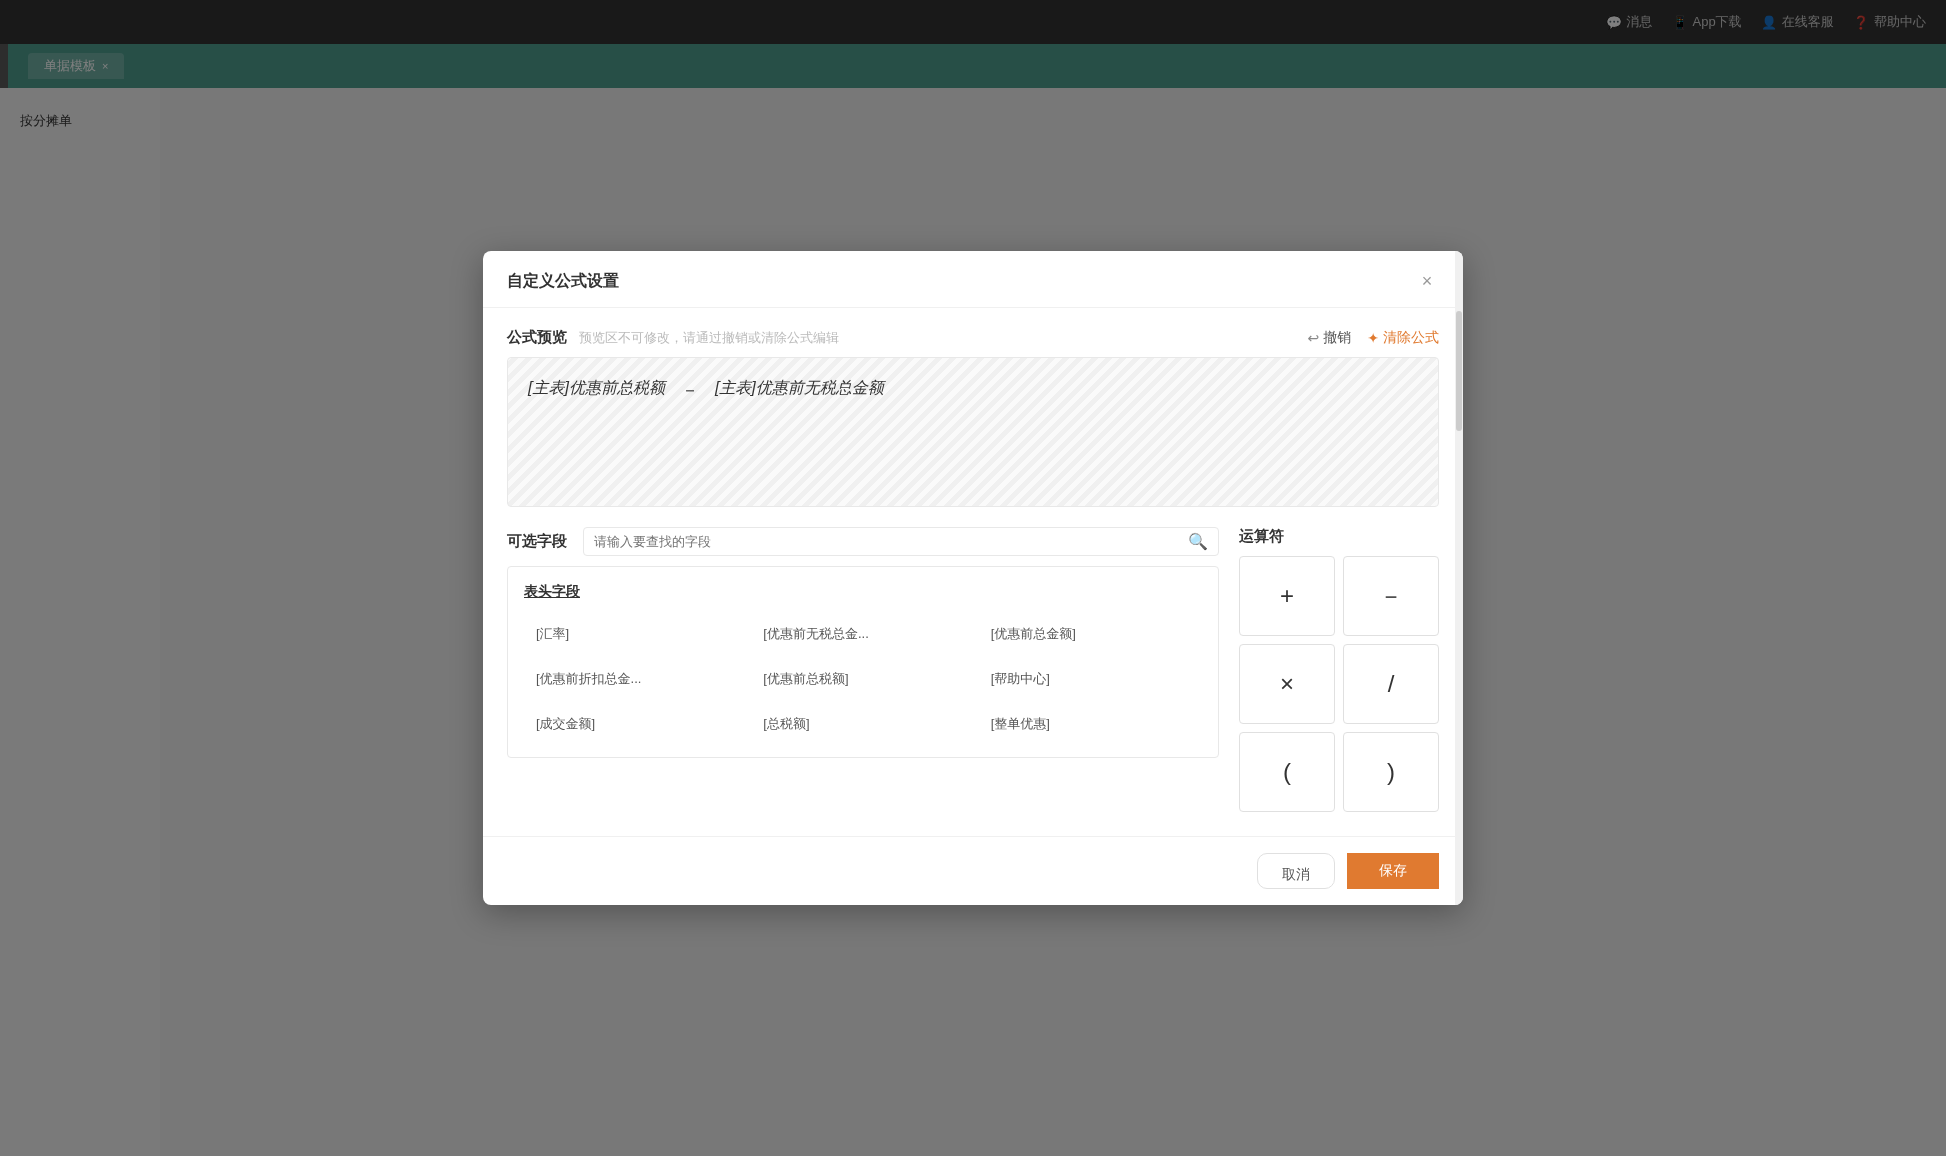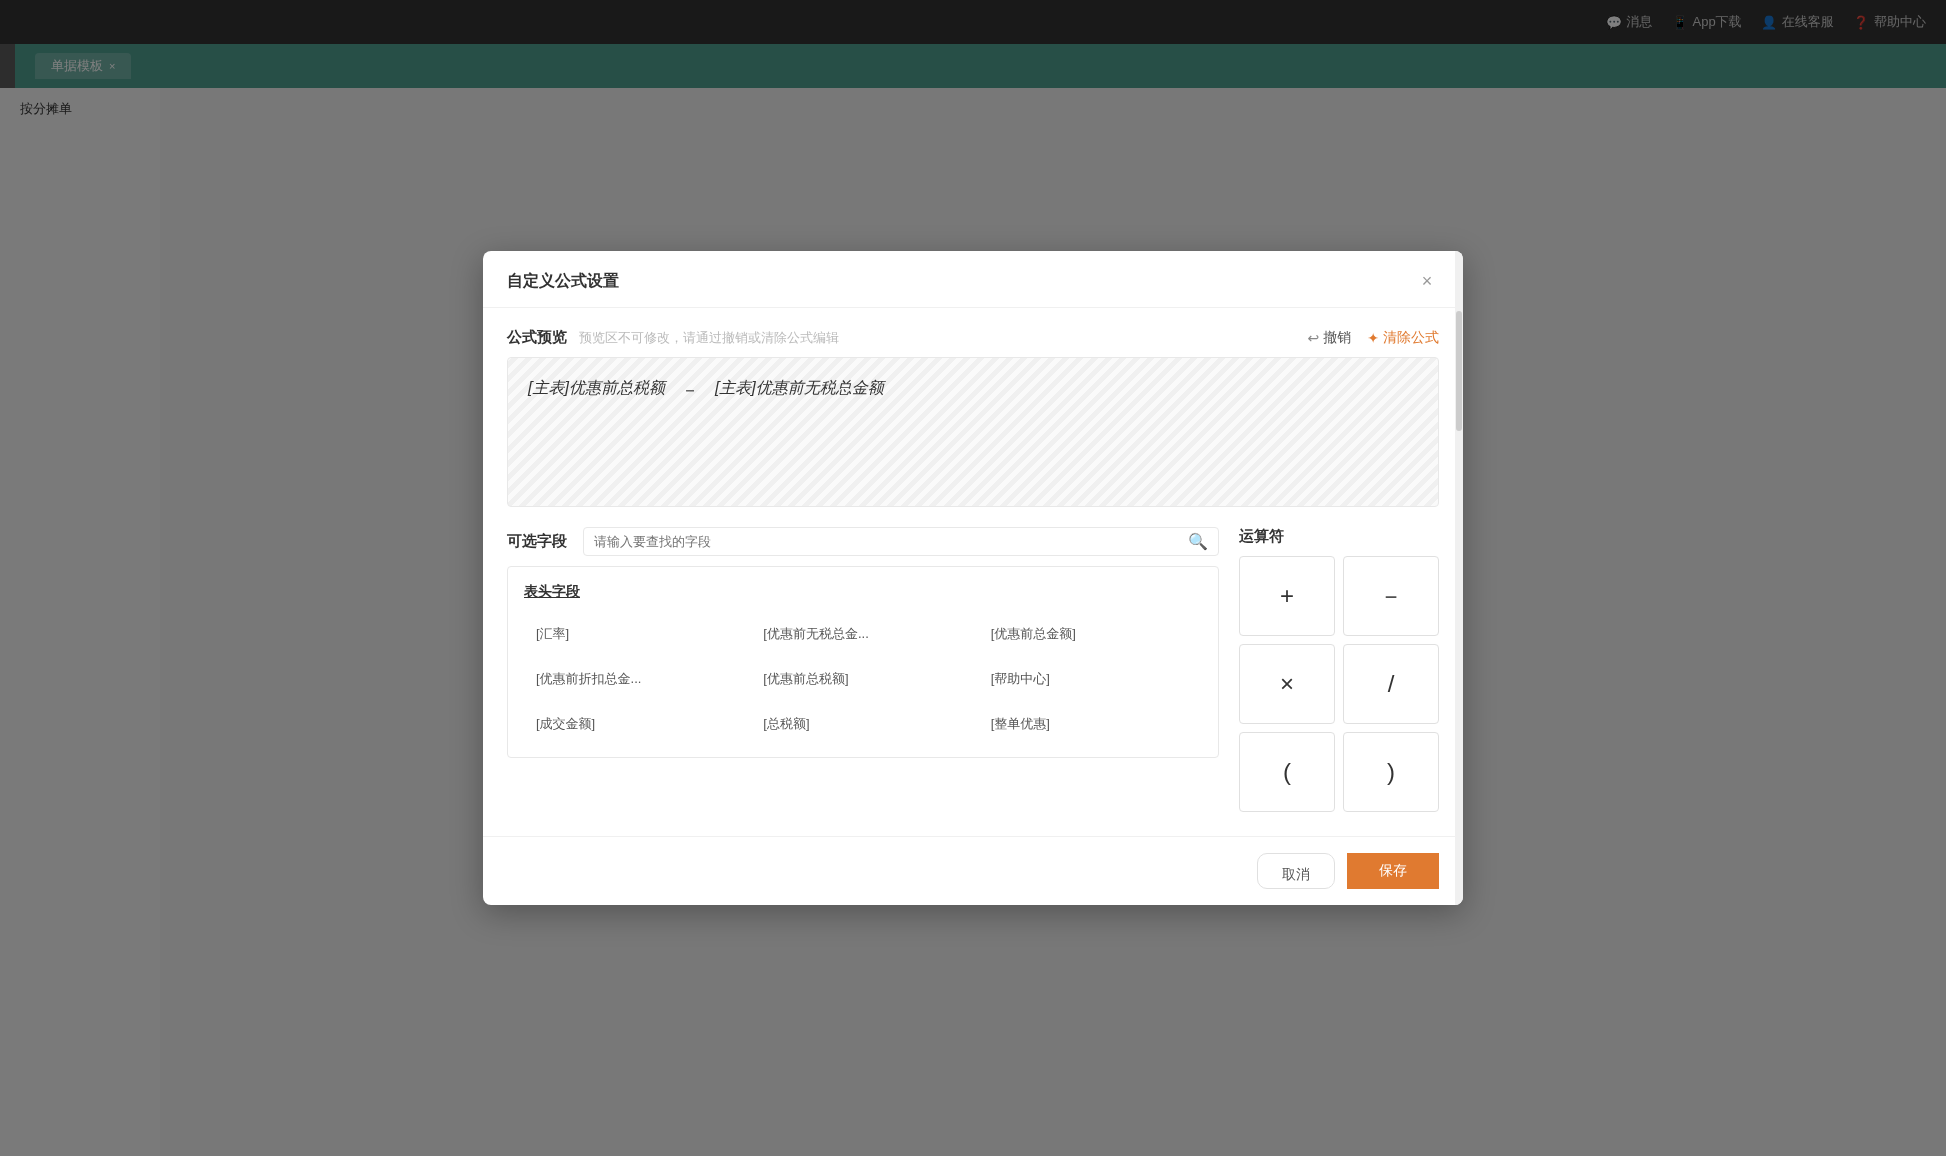--- a/index.html
+++ b/index.html
@@ -34,21 +34,21 @@
     .bg-header-item {
       color: #ccc;
       font-size: 13px;
       display: flex;
       align-items: center;
       gap: 4px;
     }
 
     .bg-nav {
       position: absolute;
-      top: 44px; left: 15px; right: 0;
+      top: 44px; left: 8px; right: 0;
       height: 44px;
       background: #4e9e8f;
       display: flex;
       align-items: center;
       padding: 0 20px;
       gap: 12px;
     }
 
     .bg-tab {
       background: rgba(255,255,255,0.2);
@@ -63,21 +63,21 @@
 
     .bg-sidebar {
       position: absolute;
       top: 88px; left: 0;
       width: 160px;
       bottom: 0;
       background: #f5f5f5;
     }
 
     .bg-sidebar-item {
-      padding: 12px 20px;
+      padding: 24px 20px;
       font-size: 13px;
       color: #333;
     }
 
     .bg-content {
       position: absolute;
       top: 88px; left: 160px;
       right: 0; bottom: 0;
       background: #f0f0f0;
     }

